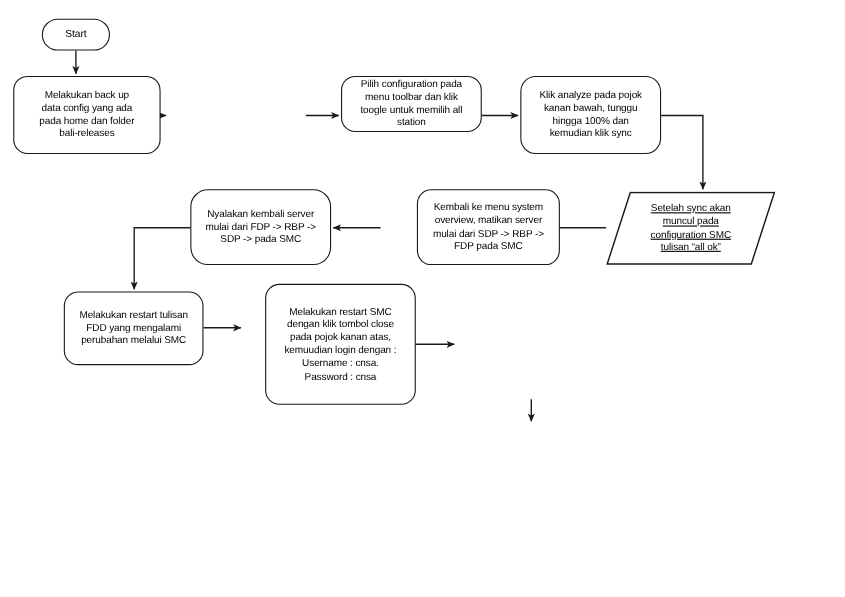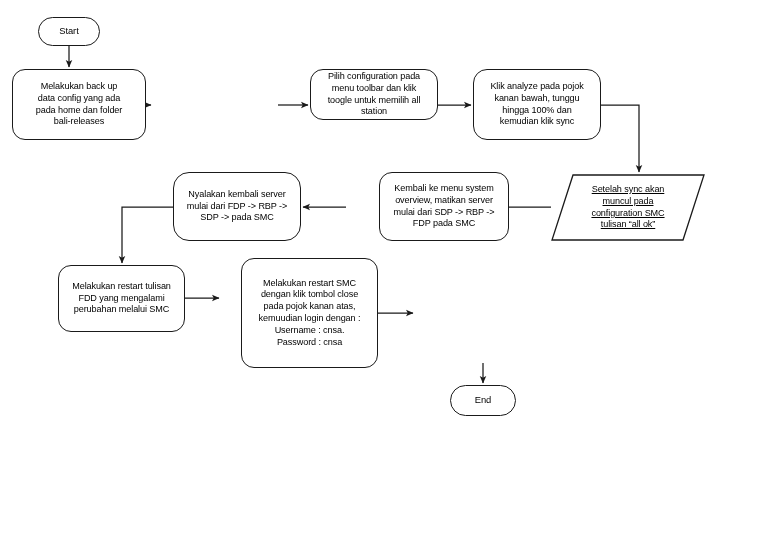--- a/index.html
+++ b/index.html
@@ -168,17 +168,14 @@
   <div class="node proc" style="left:221px; top:258px; width:137px; height:110px;margin-left:20px;">
     <span class="txt">Melakukan restart SMC
 dengan klik tombol close
 pada pojok kanan atas,
 kemuudian login dengan :
 Username : cnsa.
 Password : cnsa</span>
   </div>
 
 
-  <div class="node term" style="left:450px; top:385px; width:66px; height:31px;">
-    <span class="txt">End</span>
-  </div>
 
 </div>
 
 </body></html>

